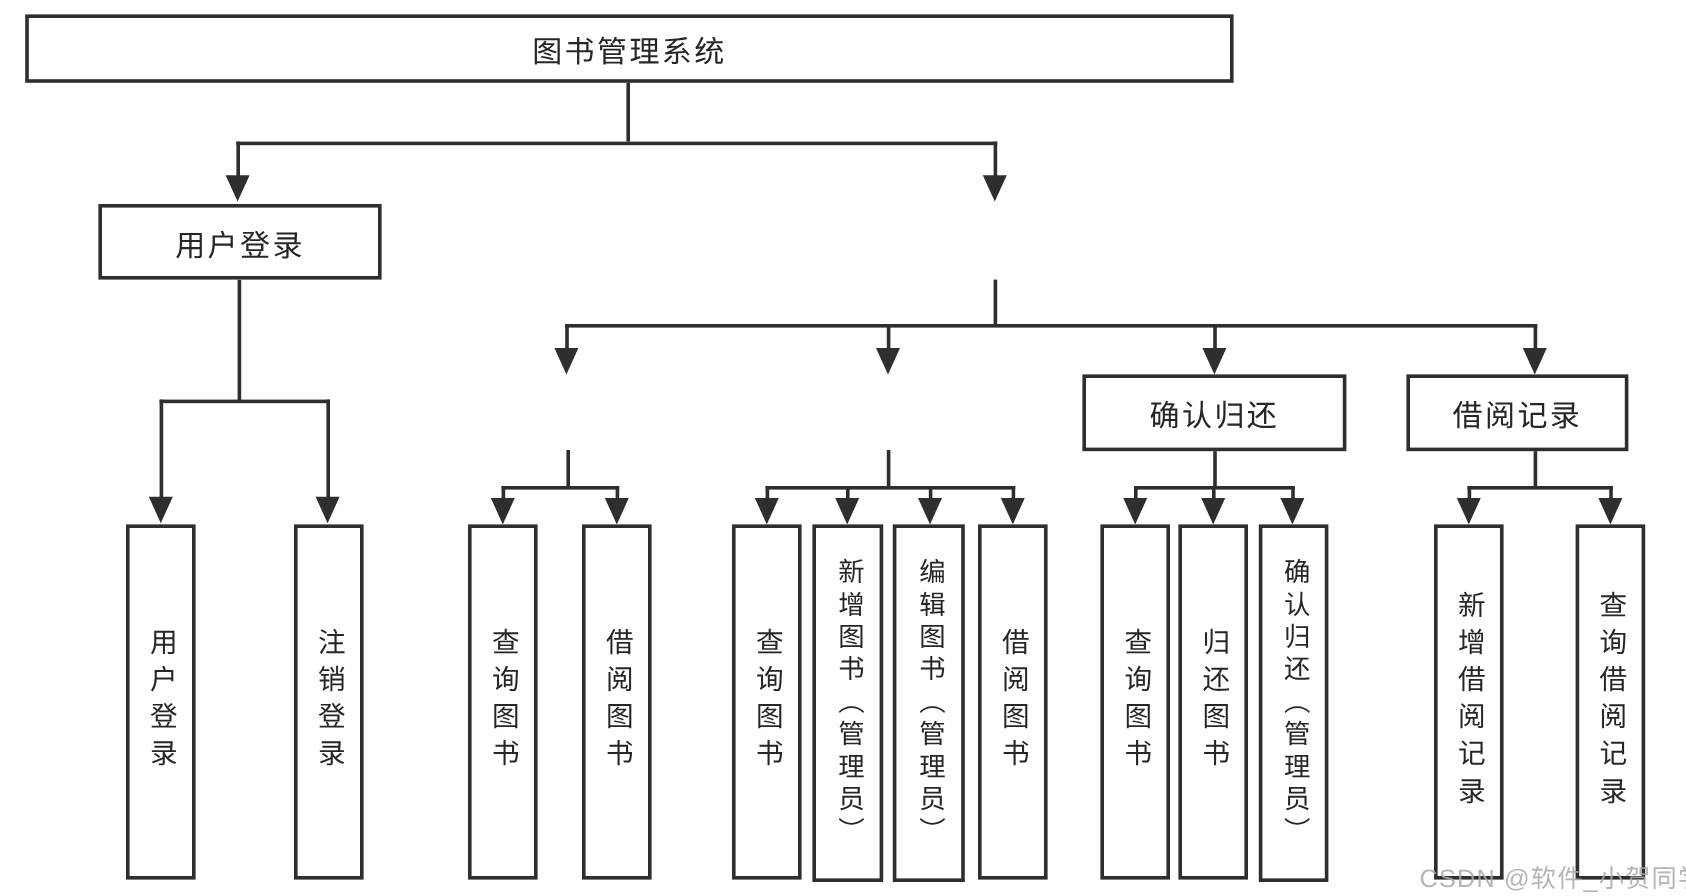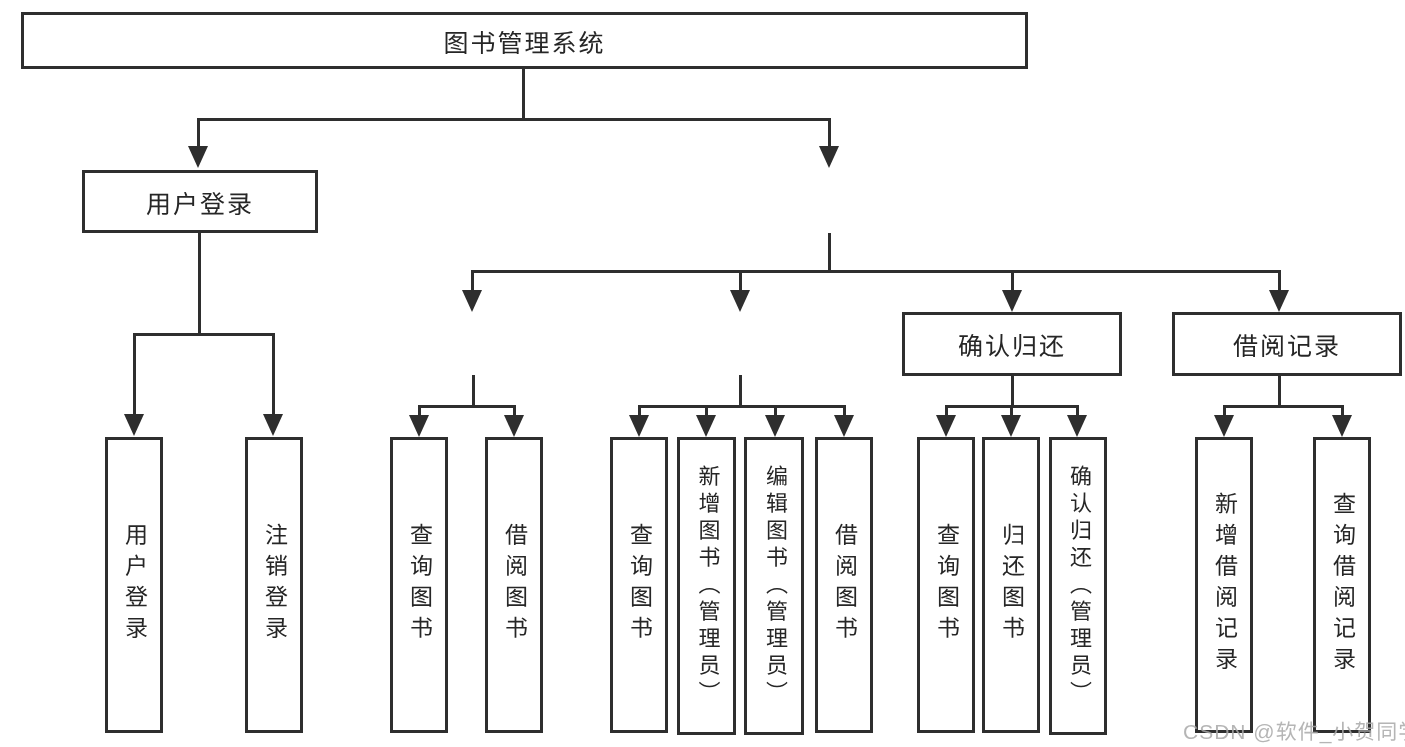--- a/index.html
+++ b/index.html
@@ -45,21 +45,21 @@
     <span>用户登录</span>
   </div>
 
 
 
 
   <div class="box hbox" style="left:902px;top:312px;width:220px;height:64px;">
     <span>确认归还</span>
   </div>
 
-  <div class="box hbox" style="left:1172px;top:312px;width:230px;height:64px;">
+  <div class="box hbox" style="left:1172px;top:312px;width:185px;height:64px;">
     <span>借阅记录</span>
   </div>
 
   <div class="box vbox" style="left:105px;top:437px;width:58px;height:296px;">
     <span>用户登录</span>
   </div>
   <div class="box vbox" style="left:245px;top:437px;width:58px;height:296px;">
     <span>注销登录</span>
   </div>
 

